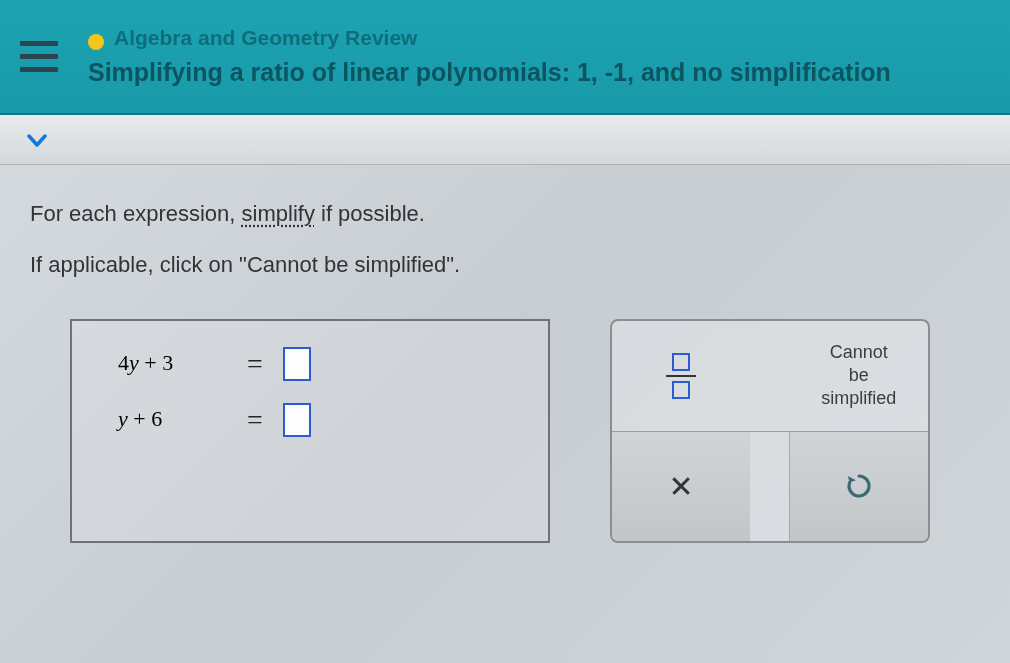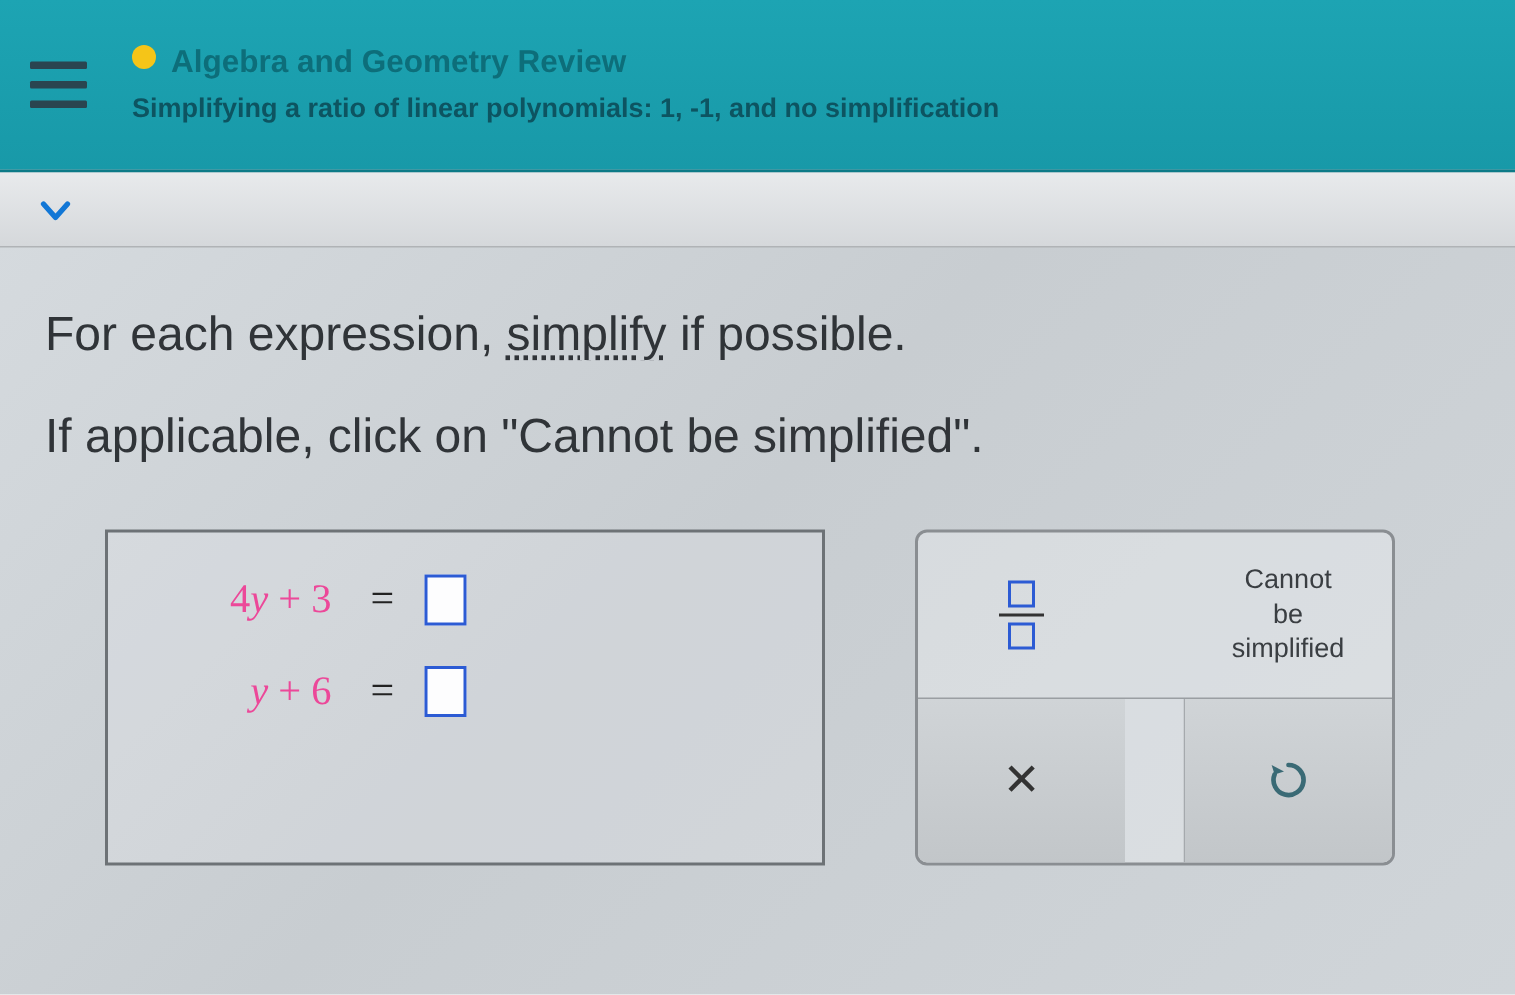--- a/index.html
+++ b/index.html
@@ -29,38 +29,38 @@
   .menu-icon span {
     display: block;
     width: 38px;
     height: 5px;
     background: #2a4550;
     border-radius: 1px;
   }
   .header-text { flex: 1; }
   .category-row {
     display: flex;
-    align-items: flex-start;
+    align-items: flex-end;
     gap: 10px;
     margin-bottom: 8px;
   }
   .bullet {
     width: 16px;
     height: 16px;
     border-radius: 50%;
     background: #f5c518;
   }
   .category {
     color: #0d6e7a;
     font-size: 21px;
     font-weight: 600;
   }
   .title {
     color: #0d5461;
-    font-size: 18px;
+    font-size: 25px;
     font-weight: 700;
   }
   .chevron-bar {
     height: 50px;
     background: linear-gradient(180deg, #e8eaec 0%, #d5d8db 100%);
     border-bottom: 1px solid #b0b3b6;
     display: flex;
     align-items: center;
     padding-left: 22px;
   }
@@ -68,21 +68,21 @@
     display: flex;
     align-items: center;
     justify-content: center;
     width: 30px;
     height: 30px;
   }
   .chevron svg { display: block; }
   .instructions {
     padding: 30px 30px 20px 30px;
     color: #303438;
-    font-size: 32px;
+    font-size: 22px;
     line-height: 1.7;
   }
   .simplify-link {
     text-decoration: underline dotted;
     text-underline-offset: 4px;
   }
   .workspace {
     display: flex;
     gap: 60px;
     padding: 0 70px;
@@ -97,24 +97,24 @@
   .problem-row {
     display: flex;
     align-items: center;
     gap: 20px;
     margin-bottom: 20px;
   }
   .problem-row:last-child { margin-bottom: 12px; }
   .frac {
     display: flex;
     flex-direction: column;
-    align-items: flex-end;
+    align-items: flex-start;
     font-family: "Times New Roman", serif;
-    font-size: 27px;
-    color: #ec4899;
+    font-size: 22px;
+    color: #000000;
     min-width: 115px;
   }
   .frac .num, .frac .den {
     text-align: center;
     padding: 4px 6px;
     white-space: nowrap;
   }
   .frac .bar {
     border-top: 2px solid #222;
   }

